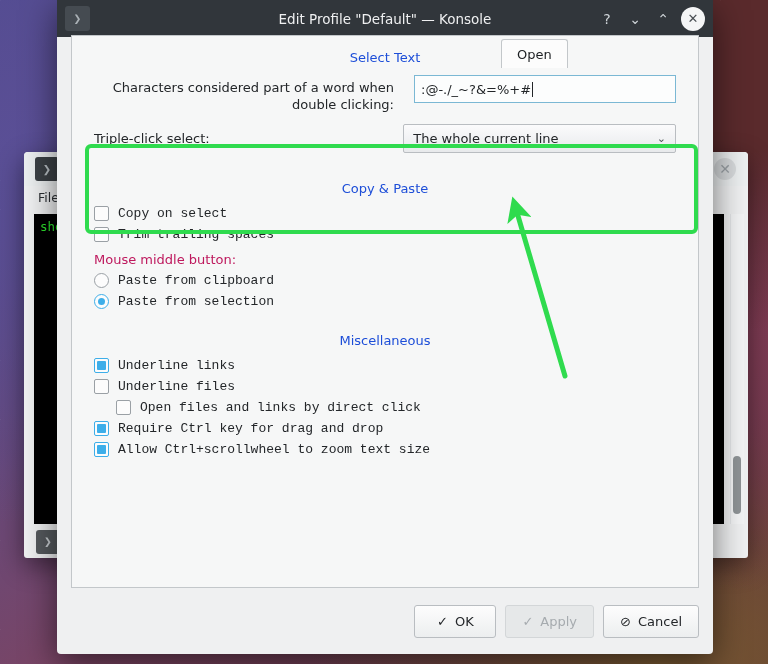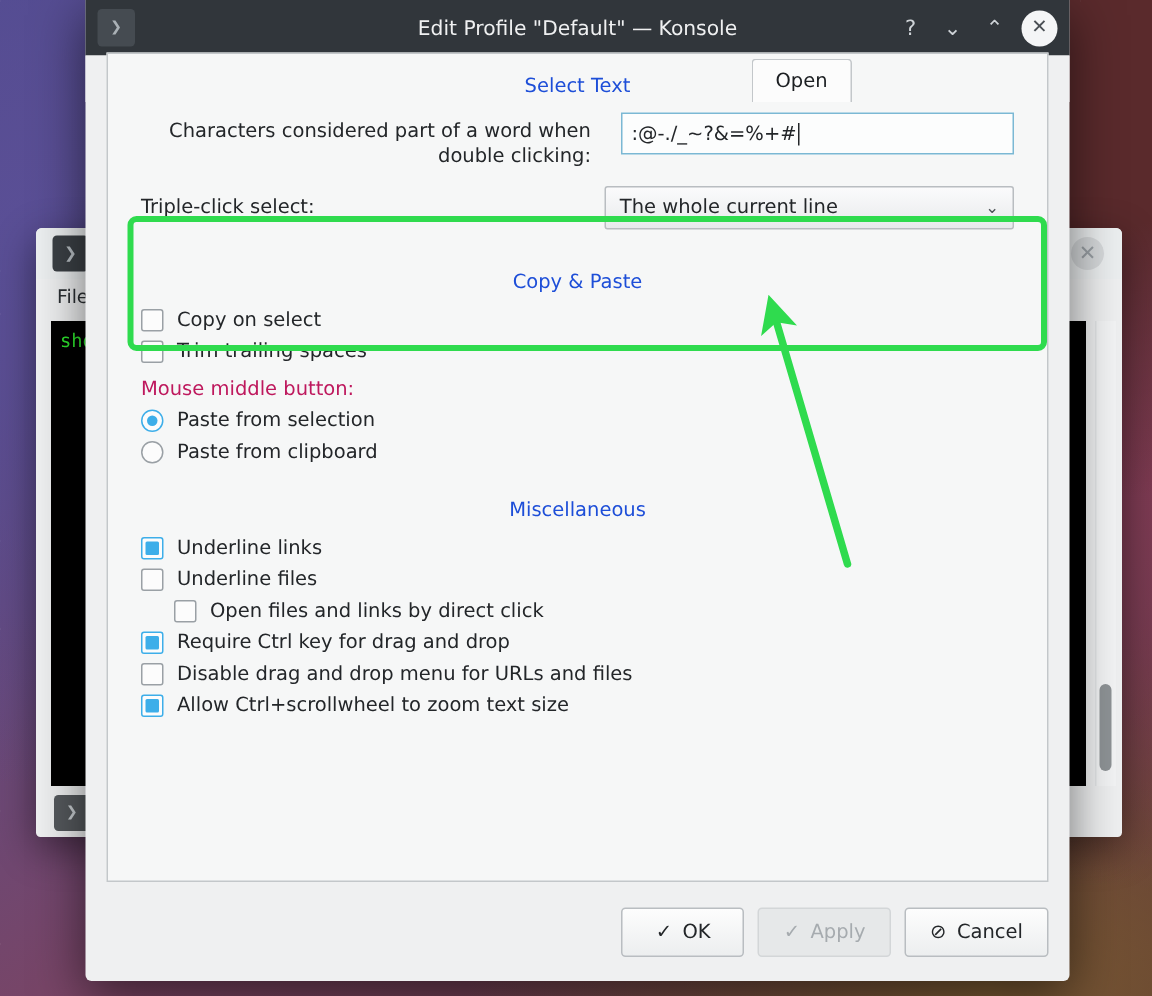--- a/index.html
+++ b/index.html
@@ -199,21 +199,21 @@
   }
   .opt .rb {
     width: 15px; height: 15px; border: 1px solid #9aa0a5; background: #fcfcfc;
     border-radius: 50%; flex: none; position: relative;
   }
   .opt .rb.checked { border: 1px solid #3daee9; }
   .opt .rb.checked::after {
     content: ""; position: absolute; left: 3px; top: 3px;
     width: 7px; height: 7px; background: #3daee9; border-radius: 50%;
   }
-  .opt .ol { margin-left: 9px; font-size: 13px; color: #232629; }
+  .opt .ol { margin-left: 9px; font-size: 13px; color: #232629; font-family: Liberation Mono, monospace; }
   .sublabel { padding-left: 22px; font-size: 13px; color: #be185d; margin: 10px 0 4px 0; }
   .opt.indent { padding-left: 44px; }
 
   
   #arrow { position: absolute; left: 0; top: 0; width: 768px; height: 664px;
     pointer-events: none; z-index: 20; }
 
   
   #footer {
     position: absolute; left: 0; right: 0; bottom: 0; height: 66px;
@@ -303,50 +303,46 @@
           <span class="ol">Copy on select</span>
         </div>
         <div class="opt">
           <span class="cb"></span>
           <span class="ol">Trim trailing spaces</span>
         </div>
       </div>
     <div class="sublabel">Mouse middle button:</div>
     <div id="copy-paste-radios">
         <div class="opt">
+          <span class="rb"></span>
+          <span class="ol">Paste from clipboard</span>
+        </div>
+        <div class="opt">
           <span class="rb checked"></span>
           <span class="ol">Paste from selection</span>
-        </div>
-        <div class="opt">
-          <span class="rb"></span>
-          <span class="ol">Paste from clipboard</span>
         </div>
       </div>
 
     <div class="section-title" style="margin-top:24px;">Miscellaneous</div>
     <div id="misc-options">
         <div class="opt">
           <span class="cb checked"></span>
           <span class="ol">Underline links</span>
         </div>
         <div class="opt">
           <span class="cb"></span>
           <span class="ol">Underline files</span>
         </div>
         <div class="opt indent">
           <span class="cb"></span>
           <span class="ol">Open files and links by direct click</span>
         </div>
         <div class="opt">
           <span class="cb checked"></span>
           <span class="ol">Require Ctrl key for drag and drop</span>
-        </div>
-        <div class="opt">
-          <span class="cb"></span>
-          <span class="ol">Disable drag and drop menu for URLs and files</span>
         </div>
         <div class="opt">
           <span class="cb checked"></span>
           <span class="ol">Allow Ctrl+scrollwheel to zoom text size</span>
         </div>
       </div>
 
     <div id="highlight-box"></div>
   </div>
 

